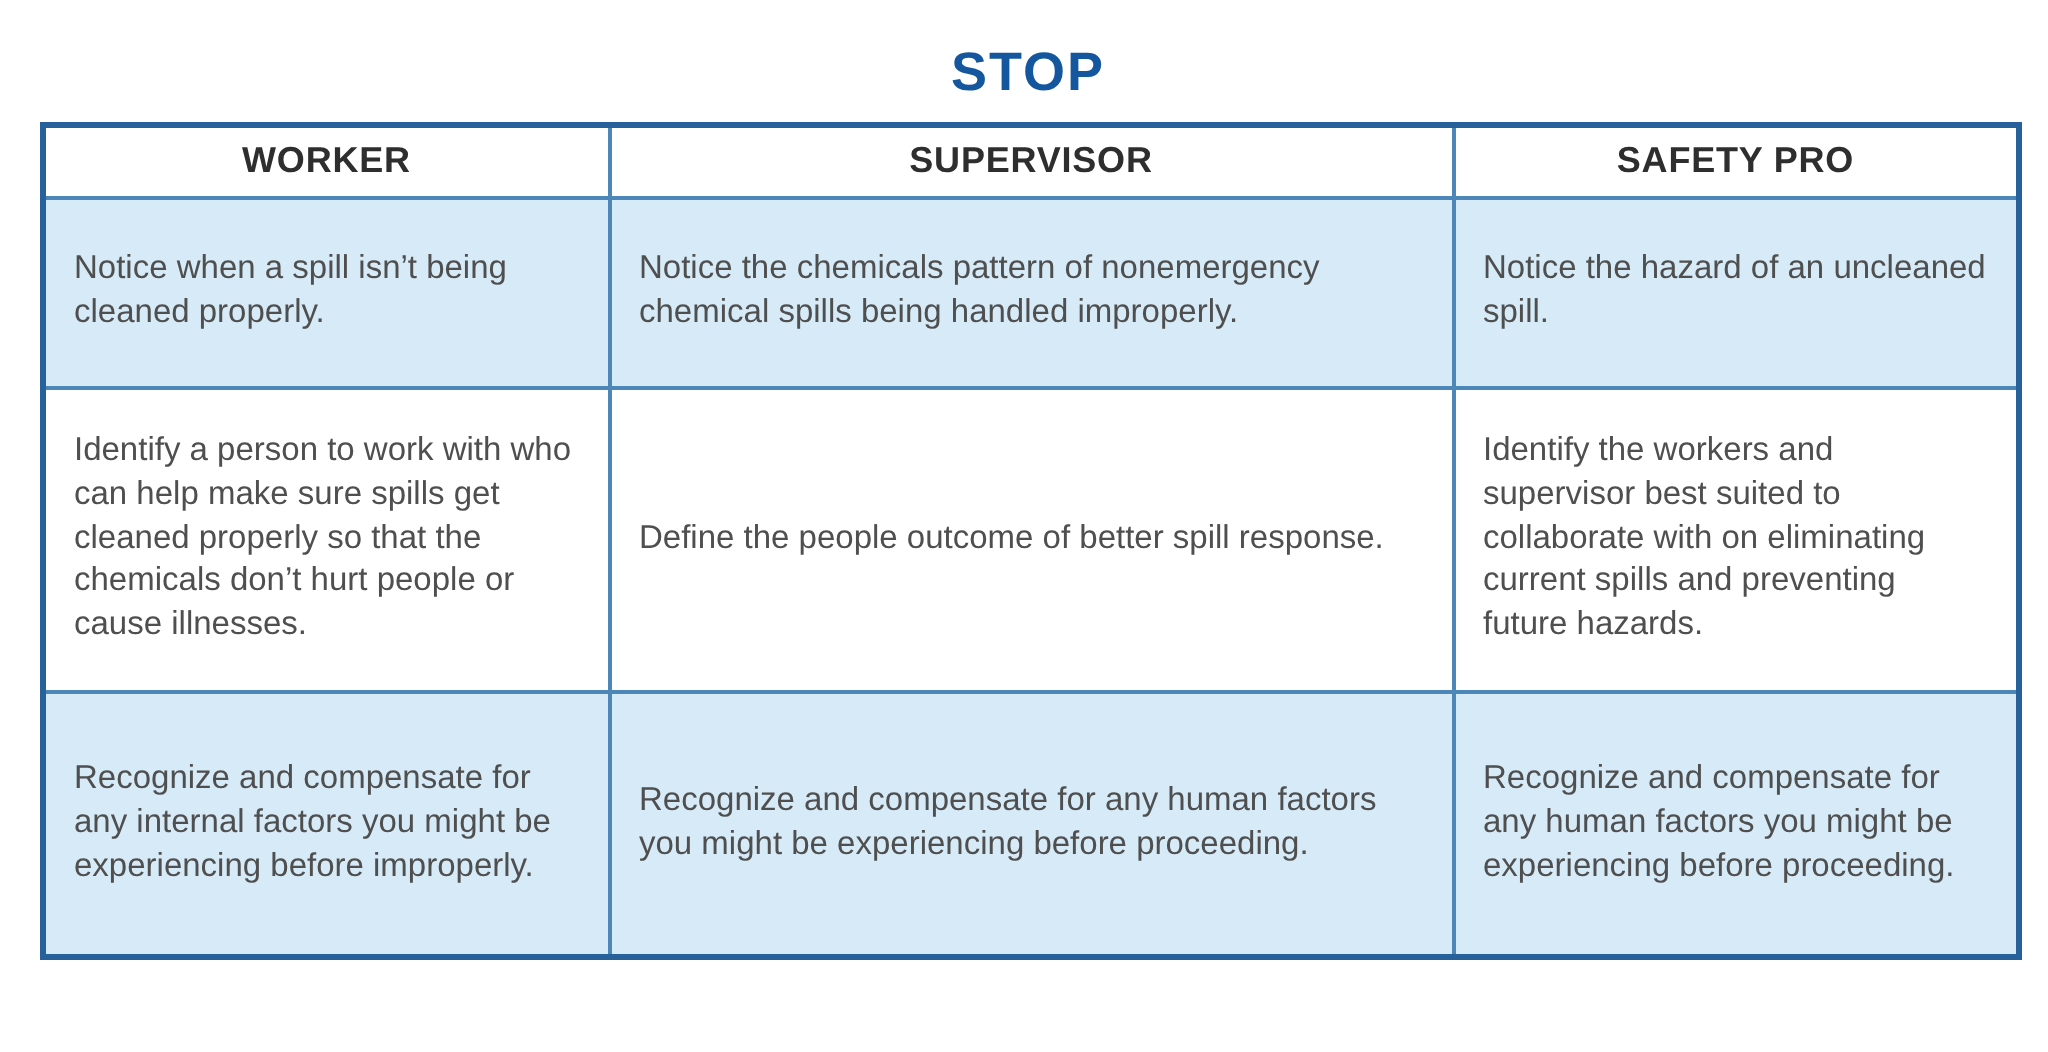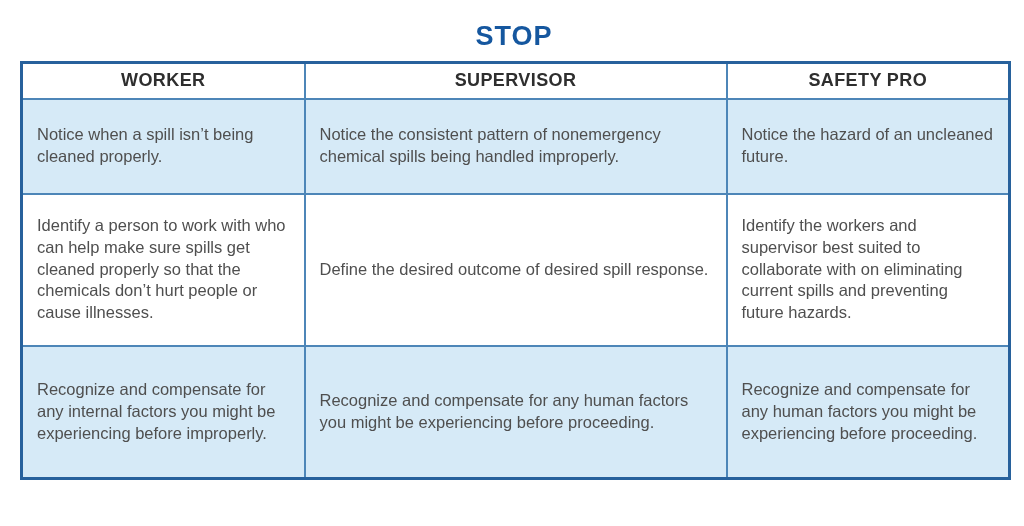--- a/index.html
+++ b/index.html
@@ -80,26 +80,26 @@
     <thead>
       <tr>
         <th>WORKER</th>
         <th>SUPERVISOR</th>
         <th>SAFETY PRO</th>
       </tr>
     </thead>
     <tbody>
       <tr class="row-blue row-1">
         <td>Notice when a spill isn’t being cleaned properly.</td>
-        <td>Notice the consistent pattern of nonemergency chemical spills being handled improperly.</td>
-        <td>Notice the hazard of an uncleaned future.</td>
+        <td>Notice the chemicals pattern of nonemergency chemical spills being handled improperly.</td>
+        <td>Notice the hazard of an uncleaned spill.</td>
       </tr>
       <tr class="row-white row-2">
         <td>Identify a person to work with who can help make sure spills get cleaned properly so that the chemicals don’t hurt people or cause illnesses.</td>
-        <td>Define the desired outcome of desired spill response.</td>
+        <td>Define the people outcome of better spill response.</td>
         <td>Identify the workers and supervisor best suited to collaborate with on eliminating current spills and preventing future hazards.</td>
       </tr>
       <tr class="row-blue row-3">
         <td>Recognize and compensate for any internal factors you might be experiencing before improperly.</td>
         <td>Recognize and compensate for any human factors you might be experiencing before proceeding.</td>
         <td>Recognize and compensate for any human factors you might be experiencing before proceeding.</td>
       </tr>
     </tbody>
   </table>
 

